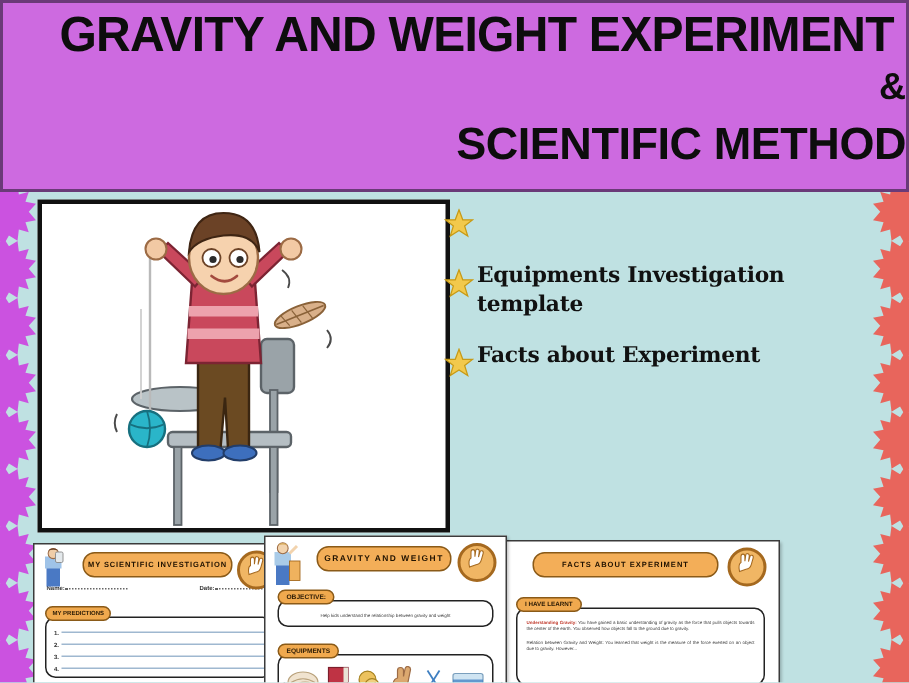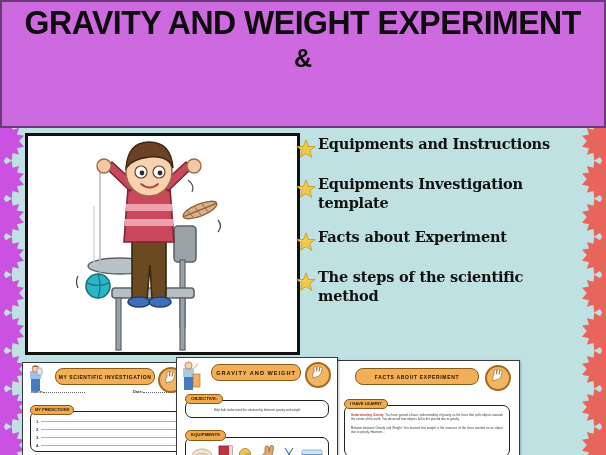--- a/index.html
+++ b/index.html
@@ -10,21 +10,21 @@
     position:relative;
   }
   .page{position:absolute;inset:0;width:606px;height:455px;overflow:hidden;background:#bfe1e2;}
 
   
   .header{
     position:absolute;left:0;top:0;width:606px;height:128px;
     background:#cd6ae0;
     border:2px solid #6a3a78;
     box-sizing:border-box;
-    display:flex;flex-direction:column;align-items:center;justify-content:flex-start;
+    display:flex;flex-direction:column;align-items:flex-end;justify-content:flex-start;
     padding-top:4px;
   }
   .title-main{
     font-family:"Liberation Sans Narrow","Liberation Sans",sans-serif;
     font-weight:bold;
     font-size:33px;
     letter-spacing:-0.5px;
     color:#0d0d0d;
     line-height:1.05;
     text-transform:uppercase;
@@ -145,20 +145,21 @@
     <div class="burst right" style="top:144px"></div>
     <div class="burst right" style="top:182px"></div>
     <div class="burst right" style="top:220px"></div>
     <div class="burst right" style="top:258px"></div>
     <div class="burst right" style="top:296px"></div>
   </div>
 
   <div class="header">
     <div class="title-main">Gravity and Weight Experiment</div>
     <div class="title-amp">&amp;</div>
+    <div class="title-sub">Scientific Method</div>
   </div>
 
   <div class="photo-panel">
     <svg width="269" height="216" viewBox="0 0 269 216">
 
       <rect x="146" y="90" width="22" height="36" rx="4" fill="#9aa3a8" stroke="#5c6368" stroke-width="1.6"></rect>
       <rect x="152" y="124" width="5" height="68" fill="#9aa3a8" stroke="#5c6368" stroke-width="1.2"></rect>
 
       <rect x="84" y="152" width="82" height="10" rx="3" fill="#b5bec3" stroke="#5c6368" stroke-width="1.6"></rect>
       <rect x="88" y="162" width="5" height="52" fill="#9aa3a8" stroke="#5c6368" stroke-width="1.2"></rect>
@@ -207,43 +208,36 @@
       <path d="M160 44 q7 5 4 12" stroke="#4a4a4a" stroke-width="1.2" fill="none"></path>
     </svg>
   </div>
 
   <div class="bullets">
 
     <div class="bullet b0">
       <svg class="star" viewBox="0 0 24 24">
         <polygon points="12,1 15,9 23,9 16.5,14 19,22 12,17.5 5,22 7.5,14 1,9 9,9" fill="#f2c94c" stroke="#c79a16" stroke-width="1"></polygon>
       </svg>
-      <div class="bullet-text">Equipments and Instructions</div>
     </div>
 
     <div class="bullet b1">
       <svg class="star" viewBox="0 0 24 24">
         <polygon points="12,1 15,9 23,9 16.5,14 19,22 12,17.5 5,22 7.5,14 1,9 9,9" fill="#f2c94c" stroke="#c79a16" stroke-width="1"></polygon>
       </svg>
       <div class="bullet-text" style="max-width:205px">Equipments Investigation template</div>
     </div>
 
     <div class="bullet b2">
       <svg class="star" viewBox="0 0 24 24">
         <polygon points="12,1 15,9 23,9 16.5,14 19,22 12,17.5 5,22 7.5,14 1,9 9,9" fill="#f2c94c" stroke="#c79a16" stroke-width="1"></polygon>
       </svg>
       <div class="bullet-text">Facts about Experiment</div>
     </div>
 
-    <div class="bullet b3">
-      <svg class="star" viewBox="0 0 24 24">
-        <polygon points="12,1 15,9 23,9 16.5,14 19,22 12,17.5 5,22 7.5,14 1,9 9,9" fill="#f2c94c" stroke="#c79a16" stroke-width="1"></polygon>
-      </svg>
-      <div class="bullet-text" style="max-width:225px">The steps of the scientific method</div>
-    </div>
 
   </div>
 
   <div class="sheets">
 
     <div class="sheet sheet-a">
       <div style="position:relative;padding:5px 6px 0 6px;">
         <svg width="17" height="28" viewBox="0 0 17 28" style="position:absolute;left:4px;top:2px">
           <rect x="4" y="13" width="9" height="13" fill="#4a79c4"></rect>
           <path d="M3 6 h11 v8 h-11z" fill="#9fc3e8"></path>

